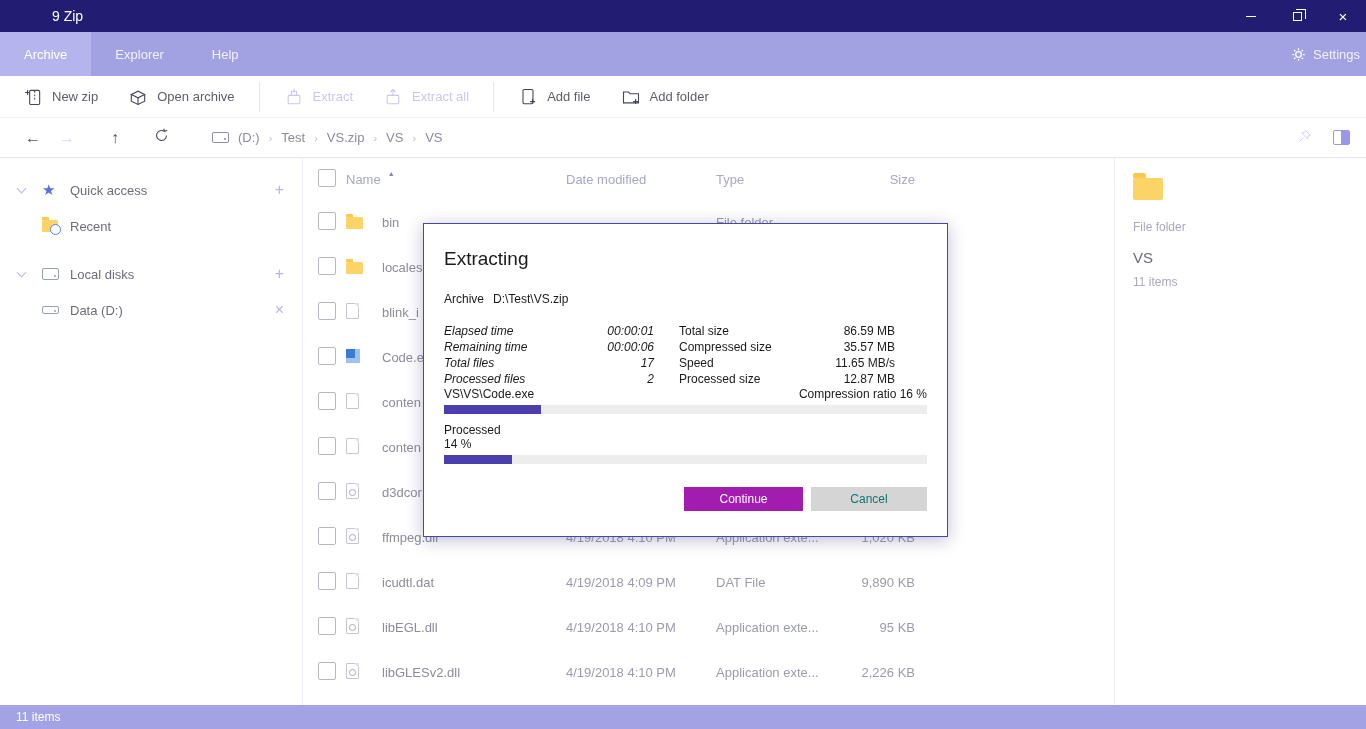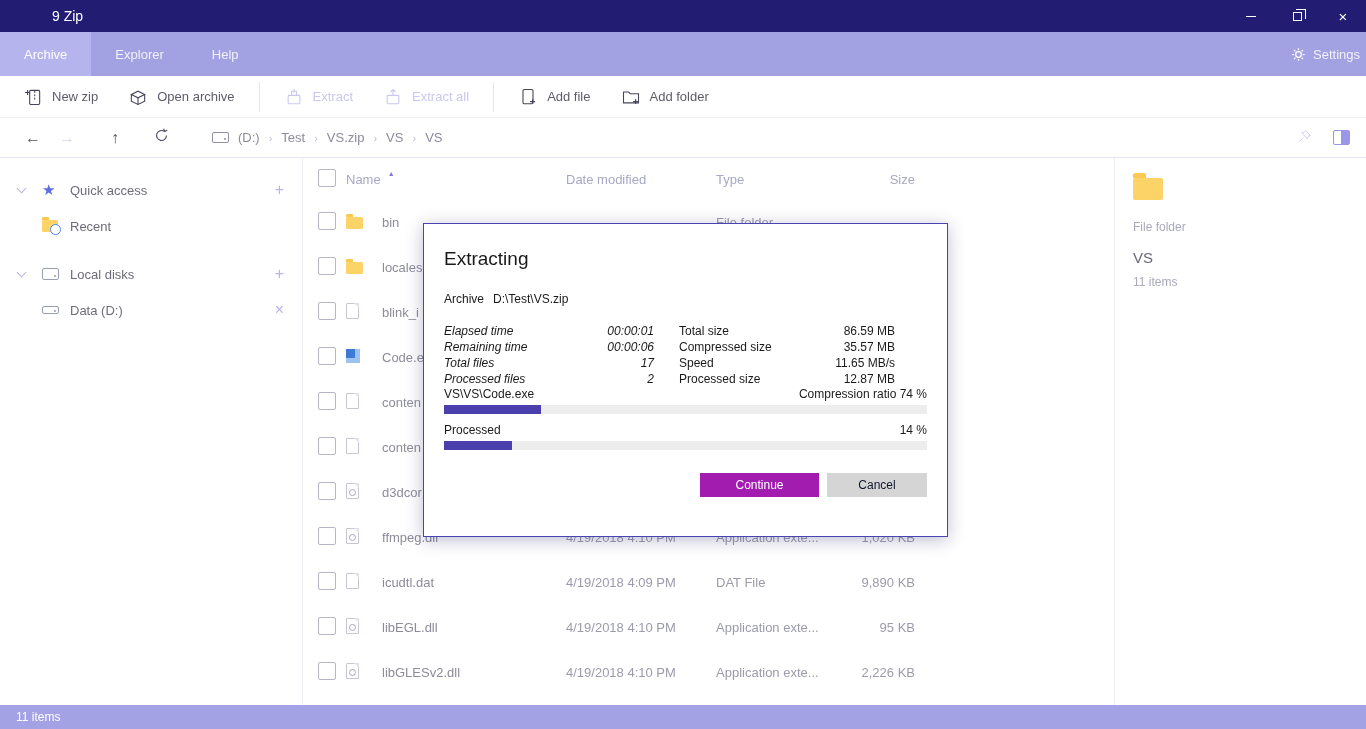--- a/index.html
+++ b/index.html
@@ -109,25 +109,25 @@
   .dlg-title { font-size:19px; font-weight:400; color:#1a1a1a; margin-top:24px; }
   .dlg-archive { margin-top:22px; font-size:12px; color:#1a1a1a; display:flex; gap:9px; }
   .dlg-stats { display:flex; margin-top:17px; font-size:12px; color:#1a1a1a; }
   .stat-col { width:210px; }
   .stat-col.left { margin-right:25px;font-style:italic; }
   .stat-col.right { width:216px; }
   .stat-row { display:flex; justify-content:space-between; line-height:16px; }
   .dlg-fileline { display:flex; justify-content:space-between; margin-top:0; font-size:12px; color:#1a1a1a; }
   .dlg-bar { height:9px; background:#ededed; margin-top:4px; }
   .dlg-bar-fill { height:100%; background:#4b3fae; width:0; }
-  .dlg-processed { display:flex; justify-content:space-between; margin-top:9px; font-size:12px; color:#1a1a1a; }
+  .dlg-processed { display:flex; justify-content:space-between; margin-top:9px; font-size:12px; color:#1a1a1a;flex-direction:column; }
   .dlg-buttons { display:flex; justify-content:flex-end; gap:8px; margin-top:23px; }
   .btn { height:24px; font-size:12px; display:flex; align-items:center; justify-content:center; cursor:pointer; font-family:inherit; border:none; }
   .btn-primary { width:119px; background:#a21caf; color:#fff; }
-  .btn-secondary { width:100px; background:#d5d5d5; color:#0f172a; }
+  .btn-secondary { width:116px; background:#d5d5d5; color:#0f766e; }
 </style>
 </head>
 <body>
 
 <div class="titlebar">
   <span class="app-title">9 Zip</span>
   <div class="win-controls">
     <div class="win-btn">
         <span class="ico-min"></span>
       </div>
@@ -430,21 +430,21 @@
           <span>11.65 MB/s</span>
         </div>
       <div class="stat-row">
           <span>Processed size</span>
           <span>12.87 MB</span>
         </div>
     </div>
   </div>
   <div class="dlg-fileline">
     <span>VS\VS\Code.exe</span>
-    <span>Compression ratio 74 %</span>
+    <span>Compression ratio 16 %</span>
   </div>
   <div class="dlg-bar">
     <div class="dlg-bar-fill" style="width: 20%;"></div>
   </div>
   <div class="dlg-processed">
     <span>Processed</span>
     <span>14 %</span>
   </div>
   <div class="dlg-bar">
     <div class="dlg-bar-fill" style="width: 14%;"></div>

